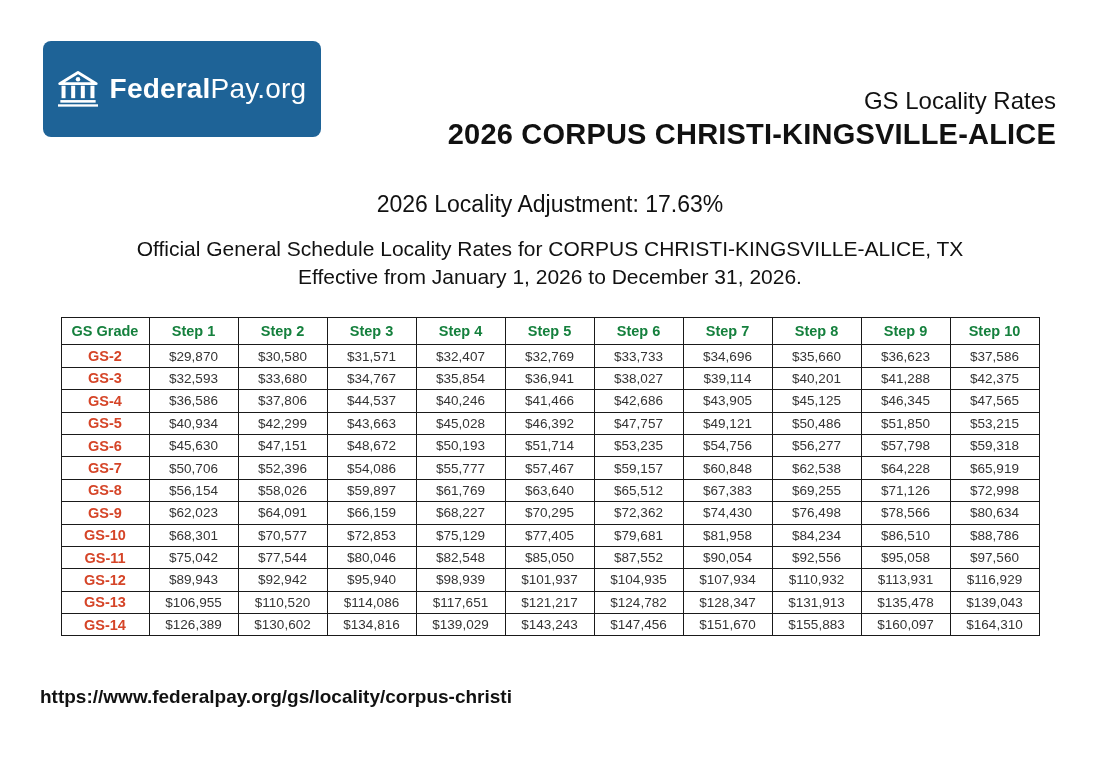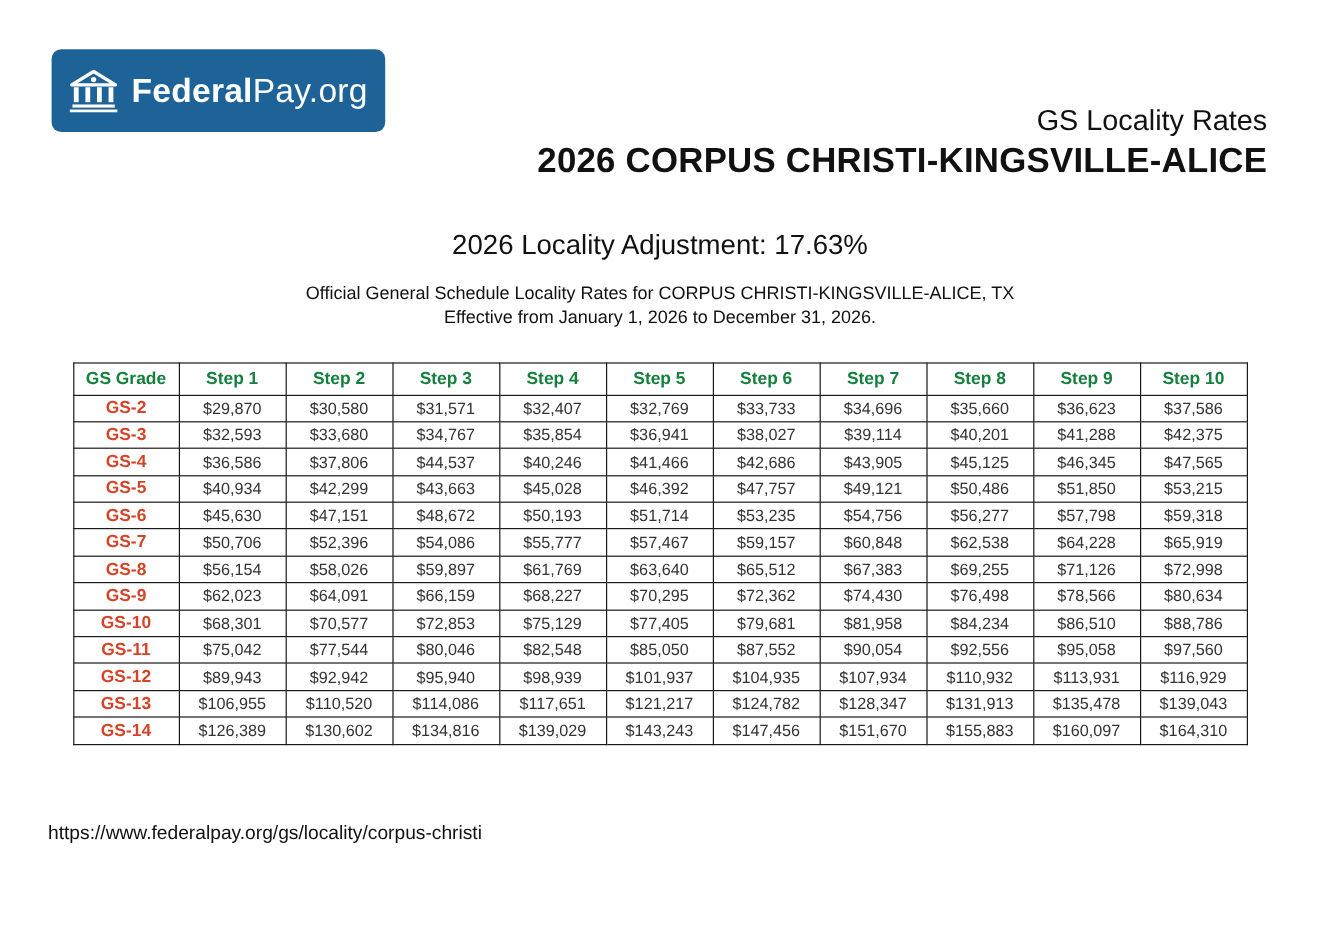--- a/index.html
+++ b/index.html
@@ -17,55 +17,55 @@
     font-family:"Liberation Sans", sans-serif;
     color:var(--text-color);
     overflow:hidden;
   }
   
   .header{
     display:flex;justify-content:space-between;align-items:flex-start;
     padding:41px 44px 0 43px;
   }
   .logo{
-    width:278px;height:69px;border-radius:8px;
+    width:278px;height:96px;border-radius:8px;
     background:var(--brand-blue);
     display:flex;align-items:center;justify-content:center;gap:12px;
     flex-shrink:0;
   }
   .logo svg{width:40px;height:36px;display:block;}
   .logo-text{color:#ffffff;font-size:28px;letter-spacing:.2px;white-space:nowrap;}
   .logo-text .bold{font-weight:700;}
   .titles{text-align:right;padding-top:11px;line-height:1.15;}
   .suptitle{font-size:24px;font-weight:400;margin-top:35px;}
   .main-title{font-size:29px;font-weight:700;margin-top:3px;letter-spacing:.2px;}
   
   .intro{text-align:center;margin-top:40px;}
   .adjustment{font-size:23px;font-weight:400;}
-  .desc{font-size:15px;margin-top:17px;line-height:1.32;}
+  .desc{font-size:21px;margin-top:17px;line-height:1.32;}
   
   table{
     width:978px;margin:27px auto 0;
     border-collapse:collapse;table-layout:fixed;
   }
   th,td{
     border:1.5px solid var(--border-color);
     text-align:center;vertical-align:middle;
     overflow:hidden;white-space:nowrap;
   }
   th{font-size:14.5px;font-weight:700;height:27px;color:#15803d;}
   td{font-size:13.5px;height:22.4px;color:var(--cell-text);}
   td.grade{font-size:14.5px;font-weight:700;color:var(--grade-red);}
   col.c-grade{width:88px;}
   col.c-step{width:89px;}
   
   .footer{
     position:absolute;left:40px;right:37px;top:686px;
     display:flex;justify-content:space-between;align-items:baseline;
-    font-size:16px;font-weight:400;
+    font-size:19px;font-weight:700;
   }
   .footer a{color:var(--text-color);text-decoration:none;}
 </style>
 </head>
 <body>
 
 <div class="header">
   <div class="logo">
     <svg viewBox="0 0 34 30" aria-hidden="true">
       <polygon points="17,1 1.5,10.5 32.5,10.5" fill="none" stroke="#ffffff" stroke-width="2.4" stroke-linejoin="round"></polygon>

